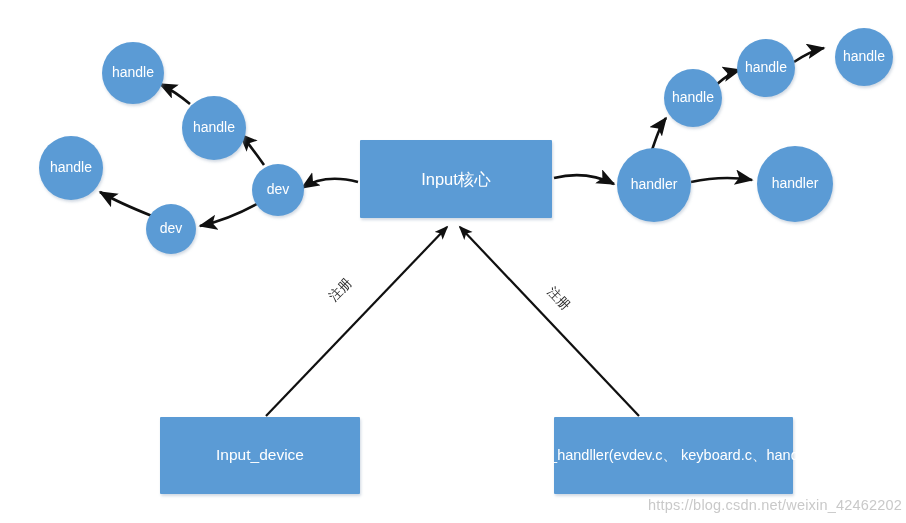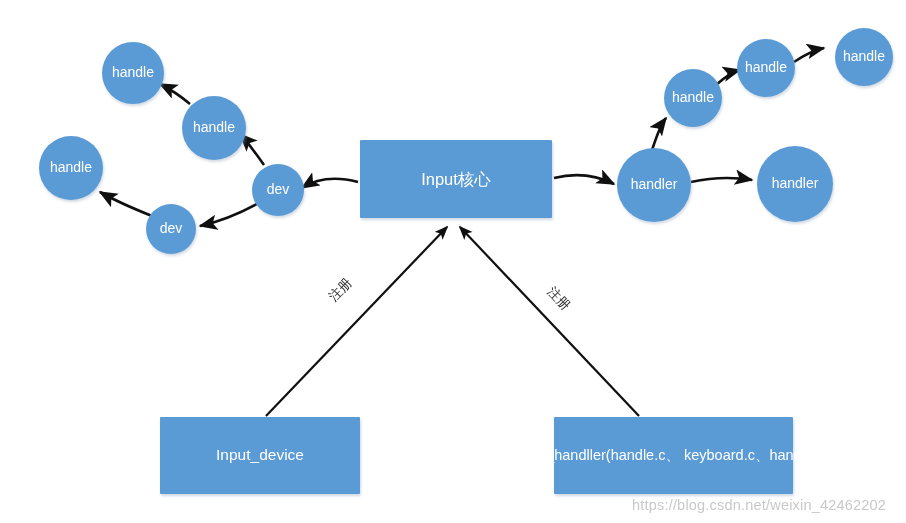--- a/index.html
+++ b/index.html
@@ -154,29 +154,29 @@
   <div class="node circle" style="left:835px; top:28px; width:58px; height:58px;">
     <span>handle</span>
   </div>
 
   <div class="node rect bottom-box" style="left:160px; top:417px; width:200px; height:77px;">
     <span>Input_device</span>
   </div>
 
   <div class="node rect bottom-box" style="left:554px; top:417px; width:239px; height:77px; font-size:14.5px;">
     <span>Input_handller</span>
-    <span class="line2">(handle.c、 keyboard.c、</span>
+    <span class="line2">(evdev.c、 keyboard.c、</span>
     <span class="line2">handler.c)</span>
   </div>
 
   <div class="edge-label" style="left:325px; top:293px; transform: rotate(-46deg); transform-origin: 0 0;">
     <span>注册</span>
   </div>
 
   <div class="edge-label" style="left:556px; top:283px; transform: rotate(46deg); transform-origin: 0 0;">
     <span>注册</span>
   </div>
 
-  <div class="watermark" style="left:632px; top:497px;">
+  <div class="watermark" style="left:648px; top:497px;">
     <span>https://blog.csdn.net/weixin_42462202</span>
   </div>
 
 </div>
 
 </body></html>

